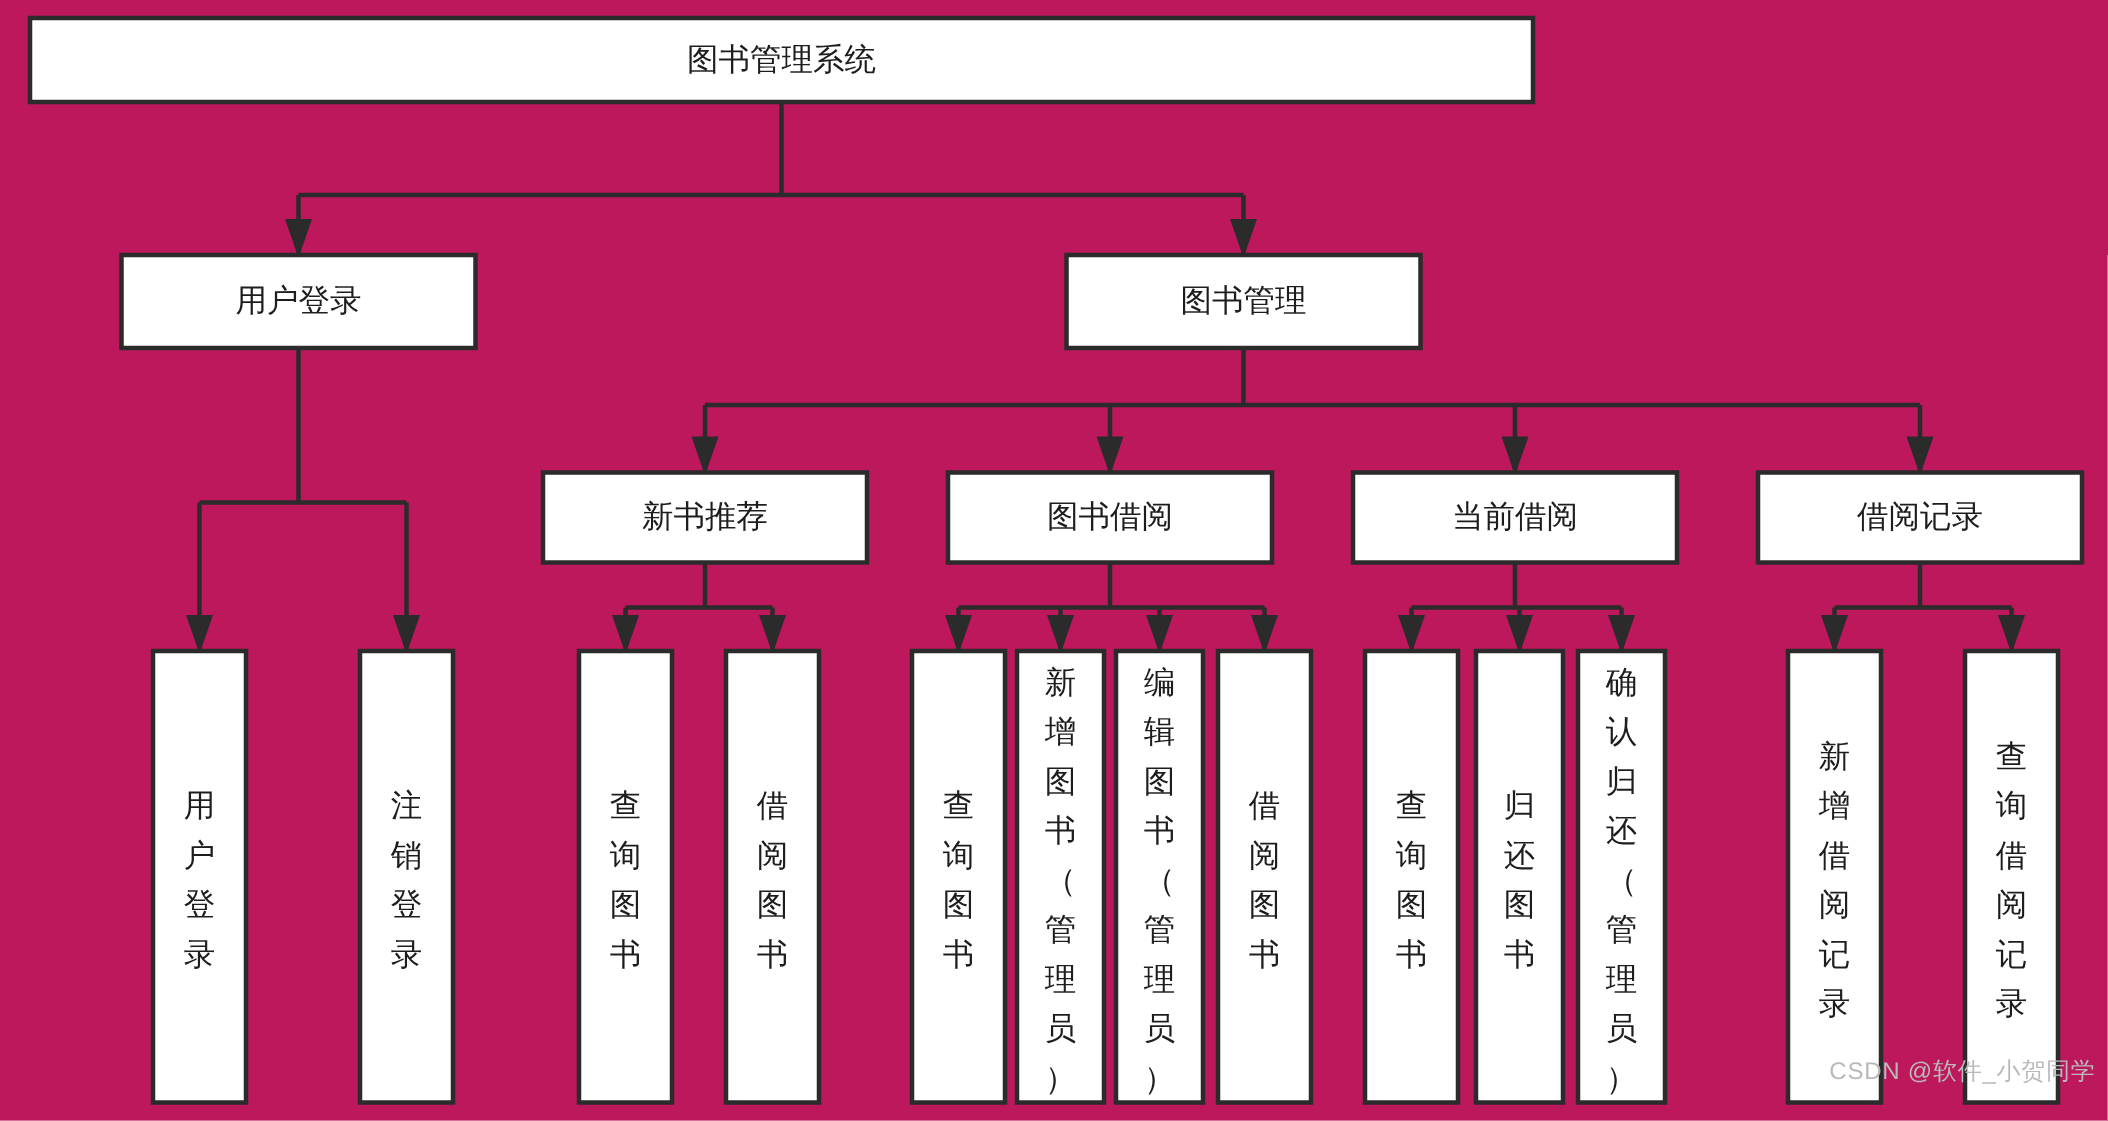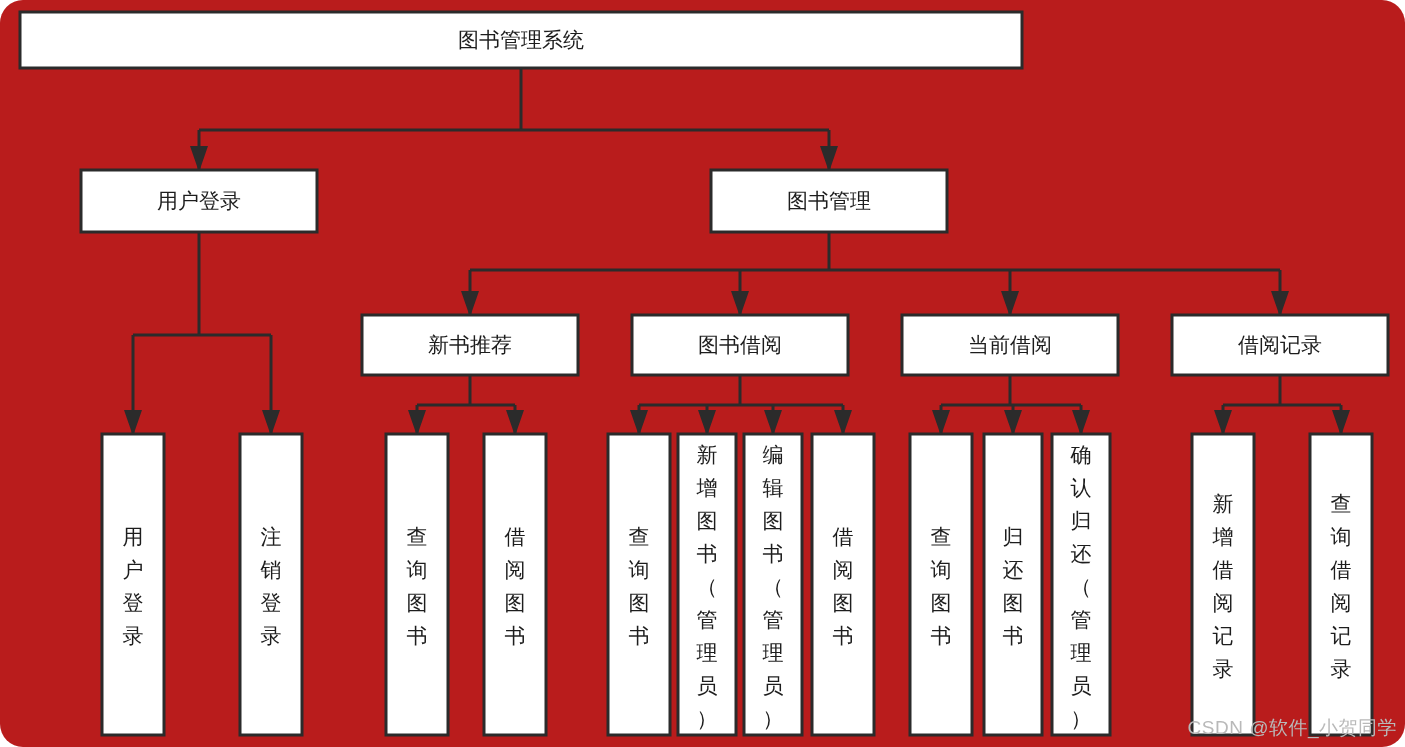--- a/index.html
+++ b/index.html
@@ -11,22 +11,21 @@
     width: 1405px;
     height: 747px;
     font-family: "Liberation Sans", "DejaVu Sans", sans-serif;
     overflow: hidden;
     position: relative;
   }
   #diagram-root {
     position: relative;
     width: 1405px;
     height: 747px;
-    background: #b91c1c;
-    border-radius: 23px;
+    background: #be185d;
   }
   svg.flow {
     position: absolute;
     left: 0;
     top: 0;
     width: 1405px;
     height: 747px;
     display: block;
   }
   .node-box {
@@ -53,23 +52,23 @@
   }
   .node-label-v {
     font-family: "Liberation Sans", "DejaVu Sans", sans-serif;
     font-size: 21px;
     fill: #1d1d1d;
     text-anchor: middle;
   }
   .watermark {
     position: absolute;
     right: 8px;
-    bottom: 6px;
-    font-family: "Liberation Sans", "DejaVu Sans", sans-serif;
-    font-size: 19px;
+    bottom: 22px;
+    font-family: "Liberation Sans", "DejaVu Sans", sans-serif;
+    font-size: 16px;
     color: #b9b9b9;
     letter-spacing: 0.5px;
     white-space: nowrap;
     user-select: none;
   }
 </style>
 </head>
 <body>
 
 <div id="diagram-root">

